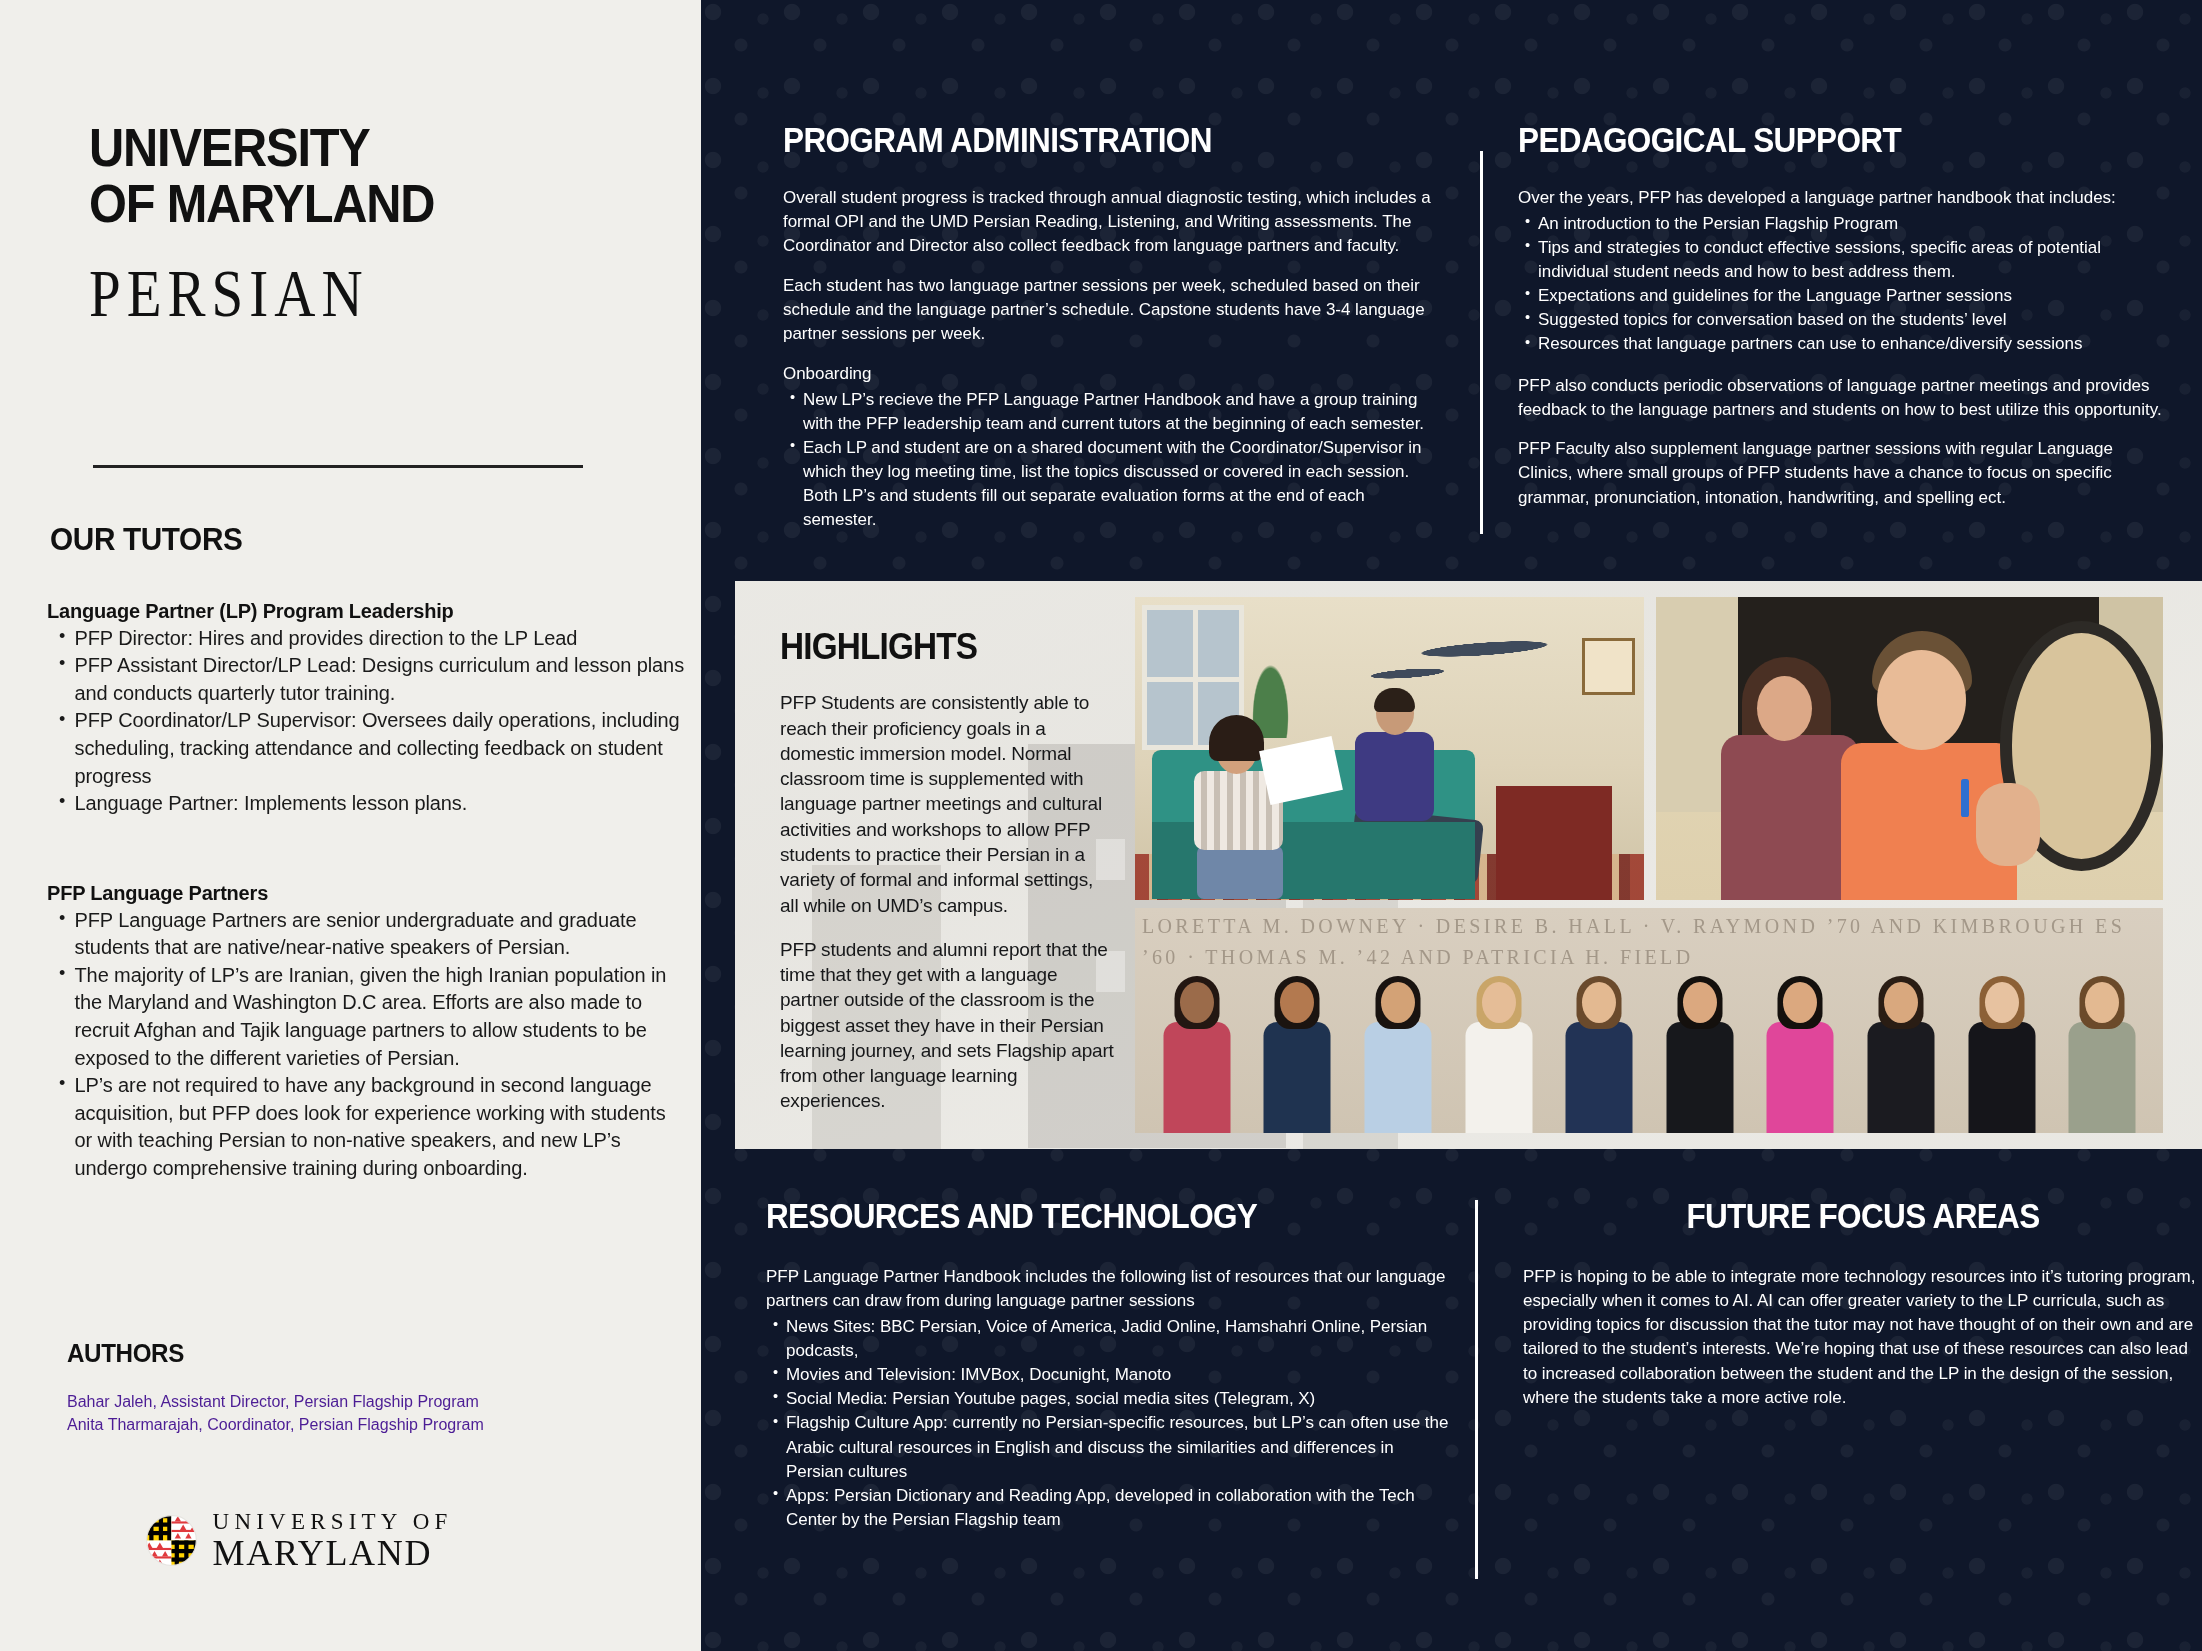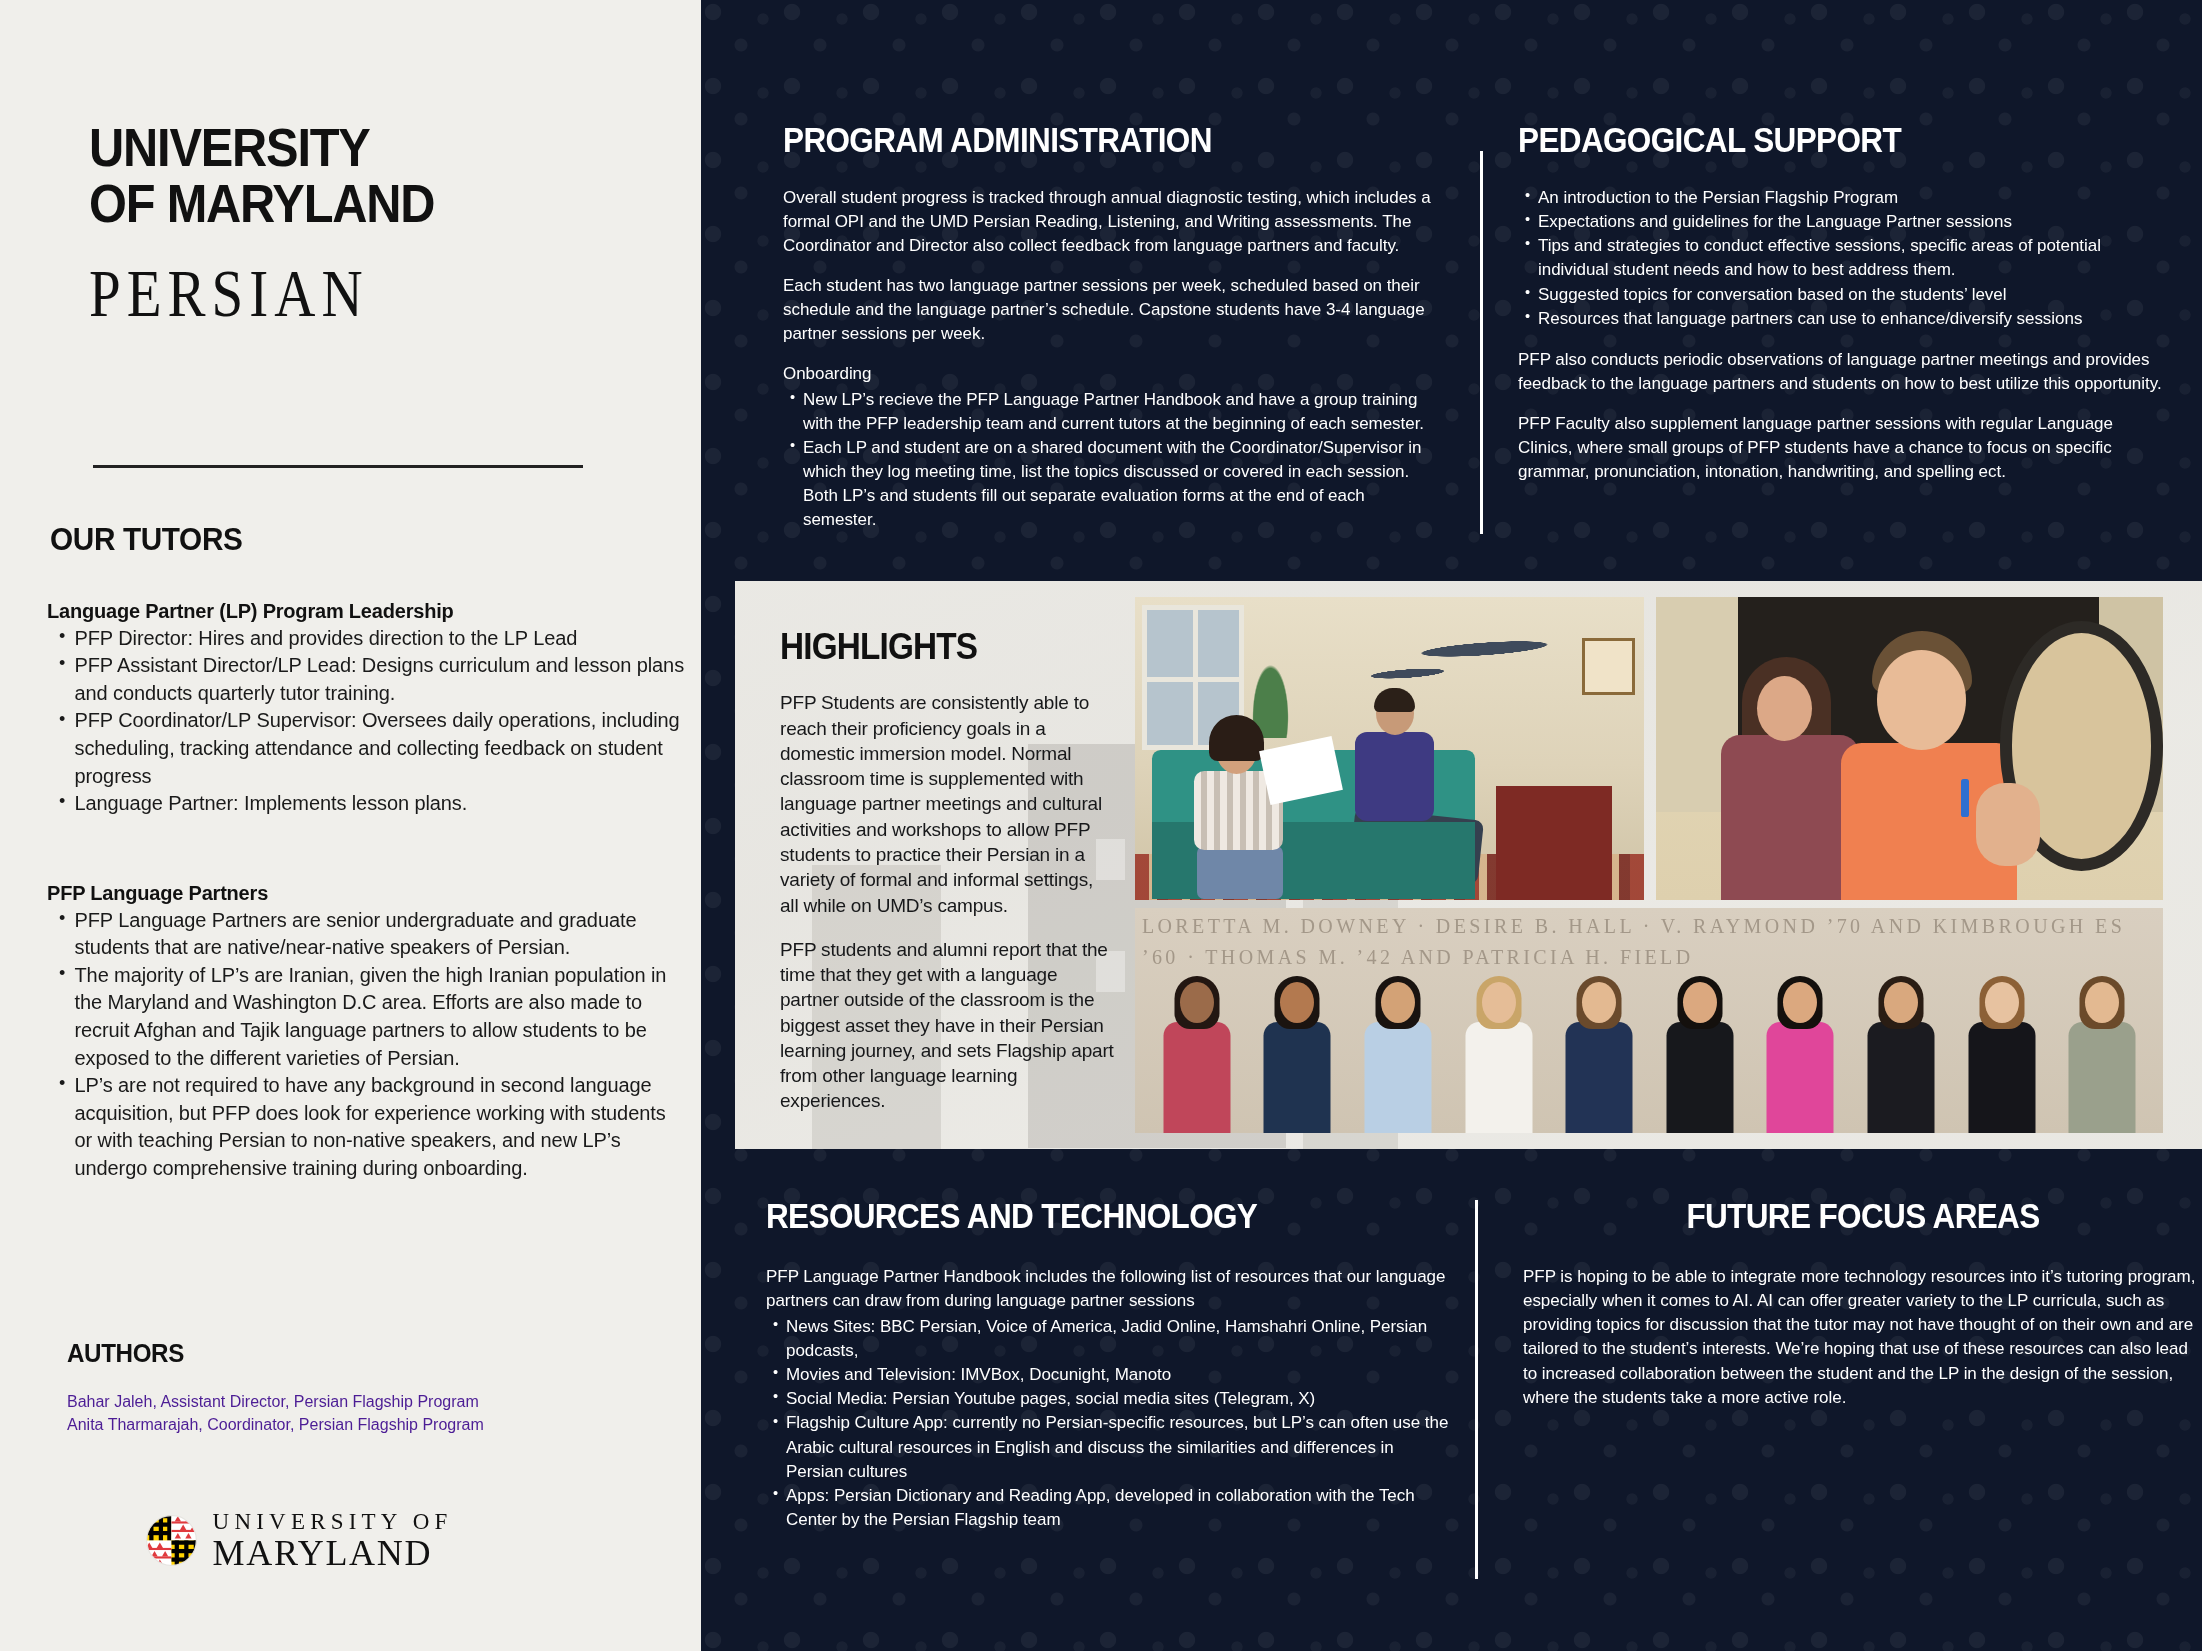--- a/index.html
+++ b/index.html
@@ -335,24 +335,25 @@
         <ul class="r-ul">
           <li>New LP’s recieve the PFP Language Partner Handbook and  have a group training with the PFP leadership team and current tutors at the beginning of each semester.</li>
           <li>Each LP and student are on a shared document with the Coordinator/Supervisor in which they log meeting time, list the topics discussed or covered in each session. Both LP’s and students fill out separate evaluation forms at the end of each semester.</li>
         </ul>
       </div>
     </div>
 
     <div id="pedsupport">
       <div class="r-head">PEDAGOGICAL SUPPORT</div>
       <div class="r-body" style="margin-top:26px;">
+        <p style="margin-bottom:1.7px;">Over the years, PFP has developed a language partner handbook that includes:</p>
         <ul class="r-ul">
           <li>An introduction to the Persian Flagship  Program</li>
+          <li>Tips and strategies to conduct effective sessions, specific areas of potential individual student needs and how to best address them.</li>
           <li>Expectations and guidelines for the Language Partner sessions</li>
-          <li>Tips and strategies to conduct effective sessions, specific areas of potential individual student needs and how to best address them.</li>
           <li>Suggested topics for conversation based on the students’ level</li>
           <li>Resources that language partners can use to enhance/diversify sessions</li>
         </ul>
         <p style="margin-top:17px;">PFP also conducts periodic observations of language partner meetings and provides feedback to the language partners and students on how to best utilize this opportunity.</p>
         <p>PFP Faculty also supplement language partner sessions with regular Language Clinics, where small groups of PFP students have a chance to focus on specific grammar, pronunciation, intonation, handwriting, and spelling ect.</p>
       </div>
     </div>
 
     <div class="hl-card">
       <div class="hl-bg">

